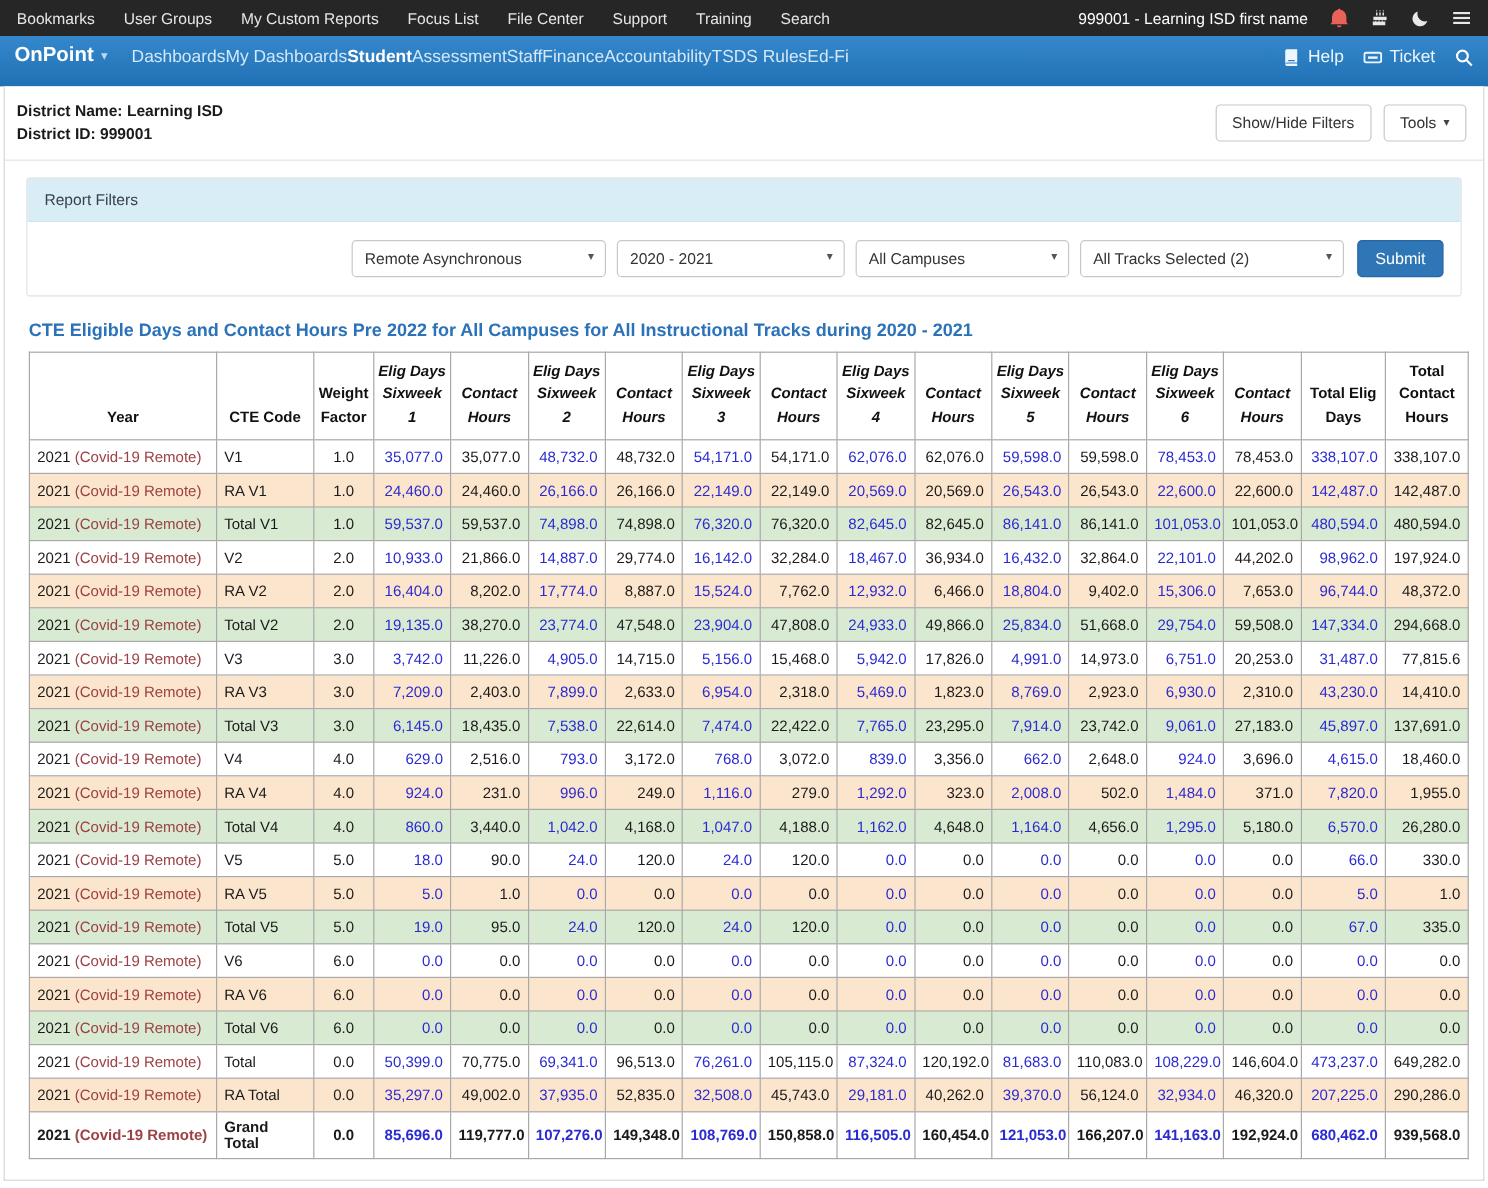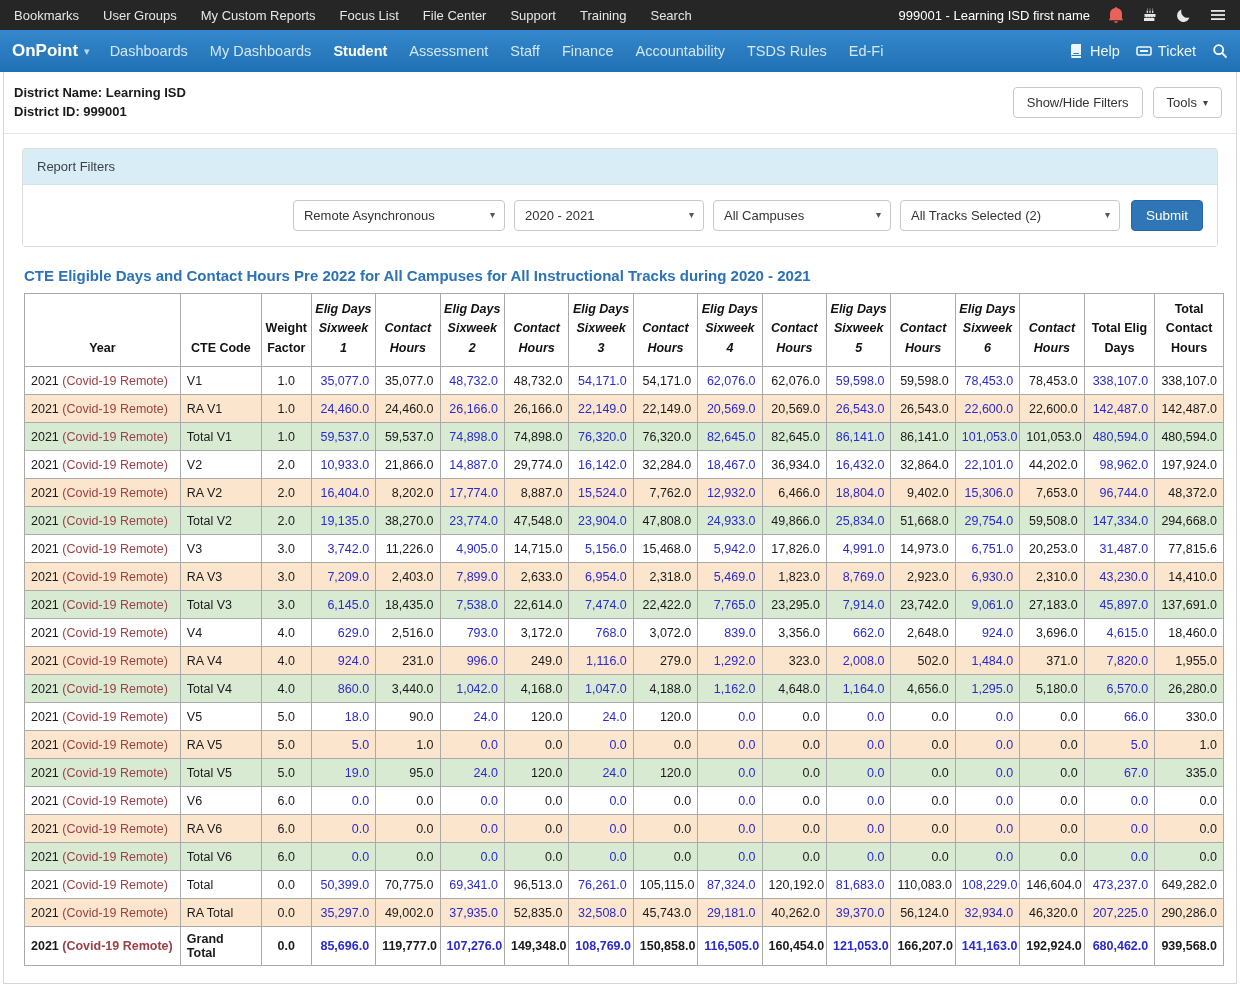--- a/index.html
+++ b/index.html
@@ -12,25 +12,25 @@
   .tb-menu { display:flex; gap:24px; }
   .tb-item { color:#e6e6e6; font-size:13px; cursor:pointer; white-space:nowrap; }
   .tb-right { display:flex; align-items:center; gap:18px; }
   .tb-user { color:#fff; font-size:13px; }
   .tb-ic { display:inline-flex; width:16px; height:16px; color:#e8e8e8; cursor:pointer; }
   .tb-ic svg { width:16px; height:16px; }
   .tb-ic.bell { color:#e8625a; }
 
   
   .mainnav { height:42px; background:linear-gradient(180deg,#3488cb,#2070b4);
-    display:flex; align-items:center; padding:16px 12px; }
+    display:flex; align-items:flex-end; padding:16px 12px; }
   .brand { color:#fff; font-size:17px; font-weight:700; display:flex; align-items:center;
     gap:6px; margin-right:20px; cursor:pointer; }
   .brand .caret { font-size:11px; color:#bcd9f0; }
-  .mn-items { display:flex; gap:22px; flex:1; }
+  .mn-items { display:flex; flex:1; }
   .mn-item { color:#d3e7f8; font-size:14.5px; cursor:pointer; white-space:nowrap; }
   .mn-item.active { color:#fff; font-weight:700; }
   .mn-right { display:flex; align-items:center; gap:16px; color:#eef6fd; font-size:14.5px; }
   .mn-link { display:flex; align-items:center; gap:6px; cursor:pointer; }
   .mn-link svg, .mn-search svg { width:16px; height:16px; }
   .mn-search { display:inline-flex; cursor:pointer; color:#fff; }
 
   
   .content { margin:0 3px 3px 3px; border:1px solid #d6d6d6; border-top:none;
     height:912px; background:#fff; }

